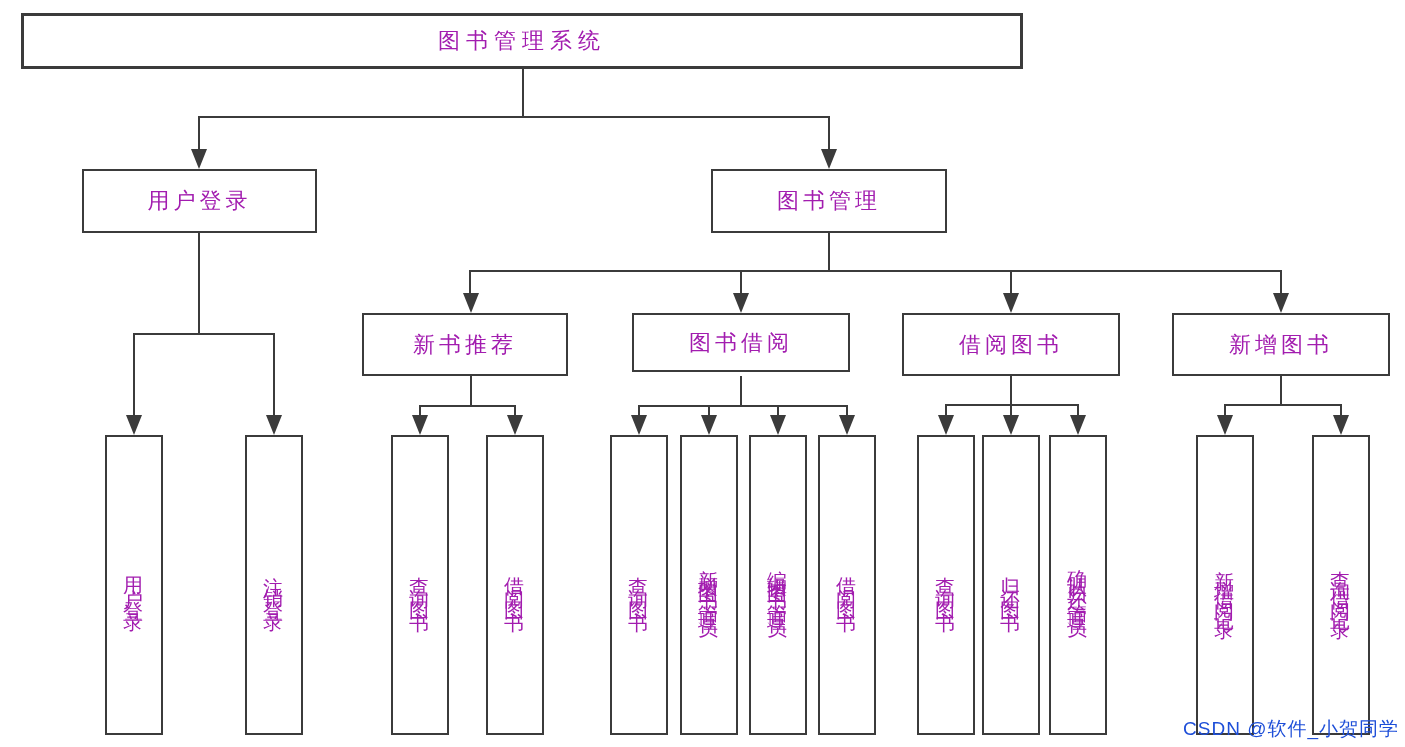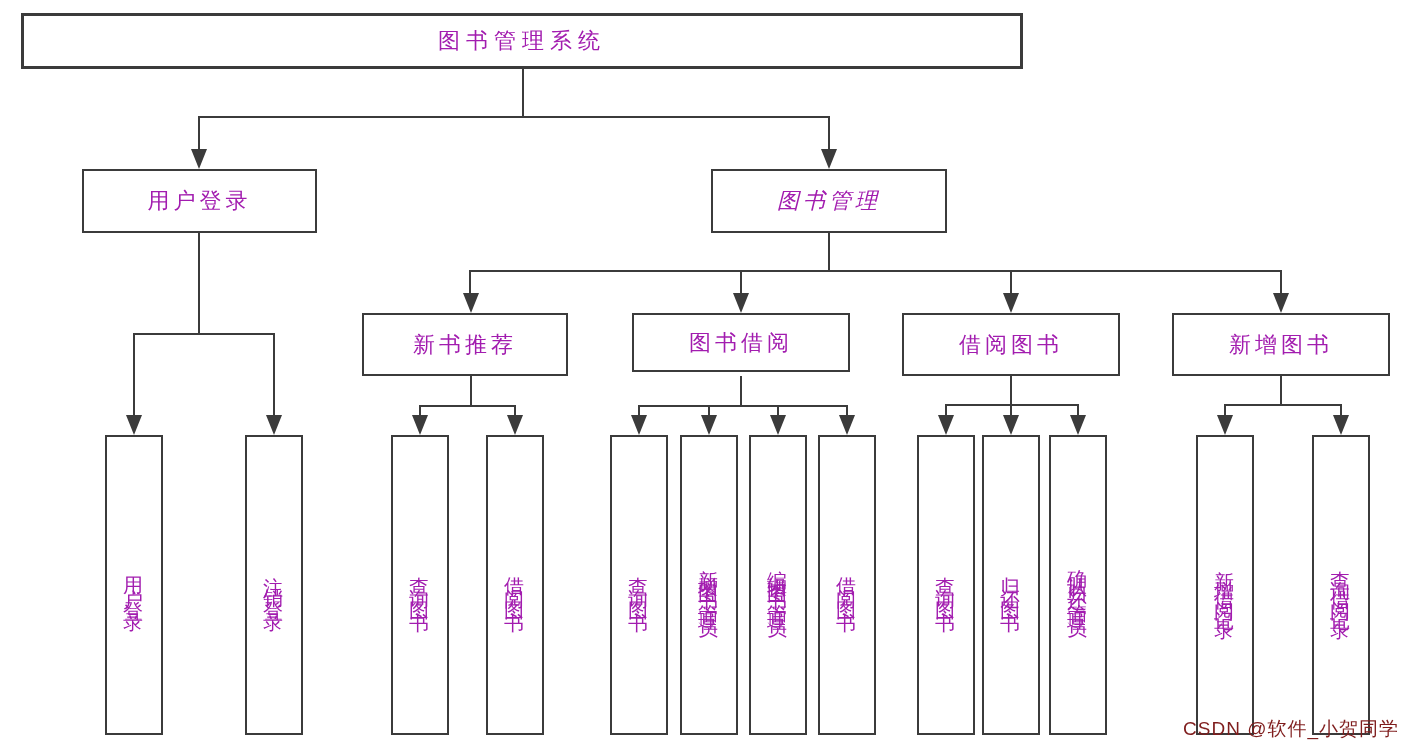--- a/index.html
+++ b/index.html
@@ -34,36 +34,36 @@
     border-left: 8px solid transparent;
     border-right: 8px solid transparent;
     border-top: 20px solid #3b3b3b;
   }
   .watermark {
     position: absolute;
     right: 6px;
     bottom: 5px;
     font-size: 19px;
     letter-spacing: 1px;
-    color: #7f1d1d;
+    color: #1d4ed8;
     white-space: nowrap;
   }
 </style>
 </head>
 <body>
 
 <div class="canvas">
   <div id="nodes-layer">
       <div class="node h" style="left: 21px; top: 13px; width: 1002px; height: 56px; border-width: 3px;">
         <span class="lbl" style="font-size: 22px; letter-spacing: 6px;">图书管理系统</span>
       </div>
       <div class="node h" style="left: 82px; top: 169px; width: 235px; height: 64px; border-width: 2px;">
         <span class="lbl" style="font-size: 22px; letter-spacing: 4px;">用户登录</span>
       </div>
-      <div class="node h" style="left: 711px; top: 169px; width: 236px; height: 64px; border-width: 2px; font-style: italic;">
+      <div class="node h" style="left: 711px; top: 169px; width: 236px; height: 64px; border-width: 2px;">
         <span class="lbl" style="font-size: 22px; letter-spacing: 4px;">图书管理</span>
       </div>
       <div class="node h" style="left: 362px; top: 313px; width: 206px; height: 63px; border-width: 2px;">
         <span class="lbl" style="font-size: 22px; letter-spacing: 4px;">新书推荐</span>
       </div>
       <div class="node h" style="left: 632px; top: 313px; width: 218px; height: 59px; border-width: 2px; font-family: Liberation Mono, monospace;">
         <span class="lbl" style="font-size: 22px; letter-spacing: 4px;">图书借阅</span>
       </div>
       <div class="node h" style="left: 902px; top: 313px; width: 218px; height: 63px; border-width: 2px;">
         <span class="lbl" style="font-size: 22px; letter-spacing: 4px;">借阅图书</span>

